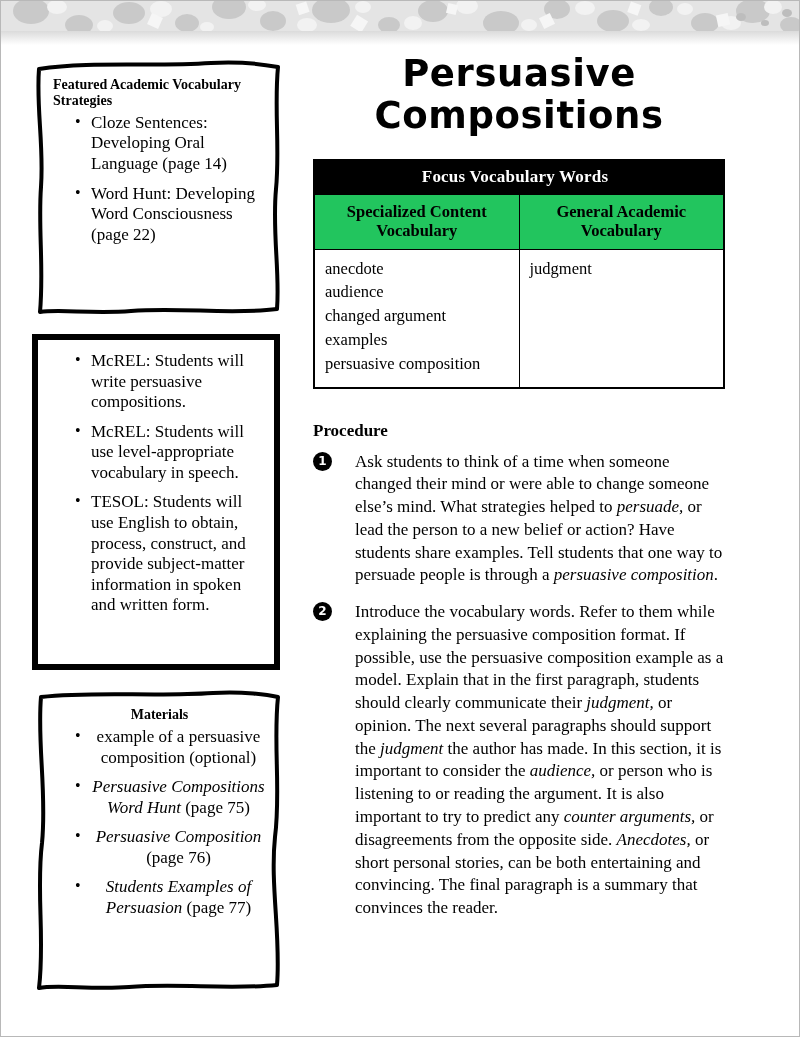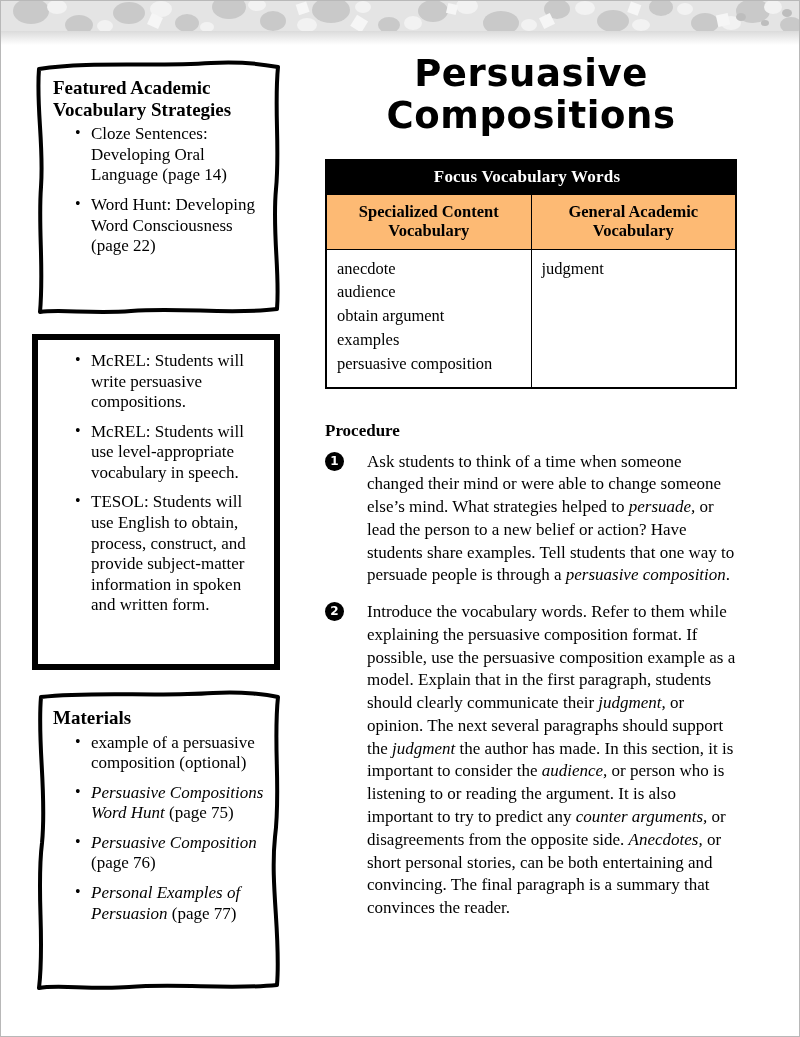--- a/index.html
+++ b/index.html
@@ -45,21 +45,21 @@
 
   .box { position: relative; margin-bottom: 14px; }
   .box-svg { position: absolute; left: 0; top: 0; }
   .box-inner {
     position: relative;
     padding: 20px 20px 16px 22px;
   }
 
   .box-title {
     font-weight: bold;
-    font-size: 19px;
+    font-size: 14px;
     line-height: 1.14;
     margin: 0 0 4px 0;
   }
 
   ul.box-list {
     list-style: none;
     margin: 0;
     padding: 0 0 0 22px;
   }
   ul.box-list li {
@@ -76,21 +76,21 @@
     left: 0;
     top: -1px;
     font-size: 16px;
   }
   .lead { font-weight: normal; }
   .ital { font-style: italic; }
 
   
   .right-col {
     position: absolute;
-    left: 324px;
+    left: 312px;
     top: 52px;
     width: 412px;
   }
 
   .doc-title {
     font-family: "DejaVu Sans", sans-serif;
     font-weight: bold;
     font-size: 37px;
     line-height: 1.13;
     letter-spacing: 0.6px;
@@ -109,21 +109,21 @@
   table.vocab th.banner {
     background: #000;
     color: #fff;
     font-size: 17px;
     font-weight: bold;
     text-align: center;
     padding: 6px 12px 7px 4px;
     letter-spacing: 0.2px;
   }
   table.vocab th.sub {
-    background: #fdba74;
+    background: #22c55e;
     color: #000;
     font-size: 16.5px;
     font-weight: bold;
     text-align: center;
     padding: 7px 6px 8px 6px;
     border: 1px solid #000;
     line-height: 1.18;
   }
   table.vocab td.words {
     vertical-align: top;
@@ -248,31 +248,31 @@
       </svg>
       <div class="box-inner" style="padding-top:18px;">
         <ul class="box-list">
           <li><span class="lead">McREL:</span><span> Students will write persuasive compositions.</span></li>
           <li><span class="lead">McREL:</span><span> Students will use level-appropriate vocabulary in speech.</span></li>
           <li><span class="lead">TESOL:</span><span> Students will use English to obtain, process, construct, and provide subject-matter information in spoken and written form.</span></li>
         </ul>
       </div>
     </div>
 
-    <div class="box" style="height:308px;">
+    <div class="box" style="height:308px;text-align:center;">
       <svg class="box-svg" width="255" height="308" viewBox="0 0 255 308" xmlns="http://www.w3.org/2000/svg">
         <path d="M10,10 C64,4 122,10 182,6 C212,4 238,8 247,10 C242,56 250,104 244,150 C239,198 250,250 246,298 C198,303 148,296 98,300 C60,303 26,297 8,301 C14,252 5,204 11,156 C16,106 6,56 10,10 Z" fill="#ffffff" stroke="#000000" stroke-width="4" stroke-linejoin="round"></path>
       </svg>
       <div class="box-inner" style="padding-top:20px;">
         <div class="box-title">Materials</div>
         <ul class="box-list">
           <li><span class="ital"></span><span>example of a persuasive composition (optional)</span></li>
           <li><span class="ital">Persuasive Compositions Word Hunt</span><span> (page 75)</span></li>
           <li><span class="ital">Persuasive Composition</span><span> (page 76)</span></li>
-          <li><span class="ital">Personal Examples of Persuasion</span><span> (page 77)</span></li>
+          <li><span class="ital">Students Examples of Persuasion</span><span> (page 77)</span></li>
         </ul>
       </div>
     </div>
 
   </div>
 
   <div class="right-col">
 
     <h1 class="doc-title">Persuasive Compositions</h1>
 
@@ -282,21 +282,21 @@
         <th class="banner" colspan="2">Focus Vocabulary Words</th>
       </tr>
       <tr>
         <th class="sub" style="width:207px;">Specialized Content Vocabulary</th>
         <th class="sub">General Academic Vocabulary</th>
       </tr>
       <tr>
         <td class="words">
           <div>anecdote</div>
           <div>audience</div>
-          <div>obtain argument</div>
+          <div>changed argument</div>
           <div>examples</div>
           <div>persuasive composition</div>
         </td>
         <td class="words">
           <div>judgment</div>
         </td>
       </tr>
     </tbody>
       </table>
 

